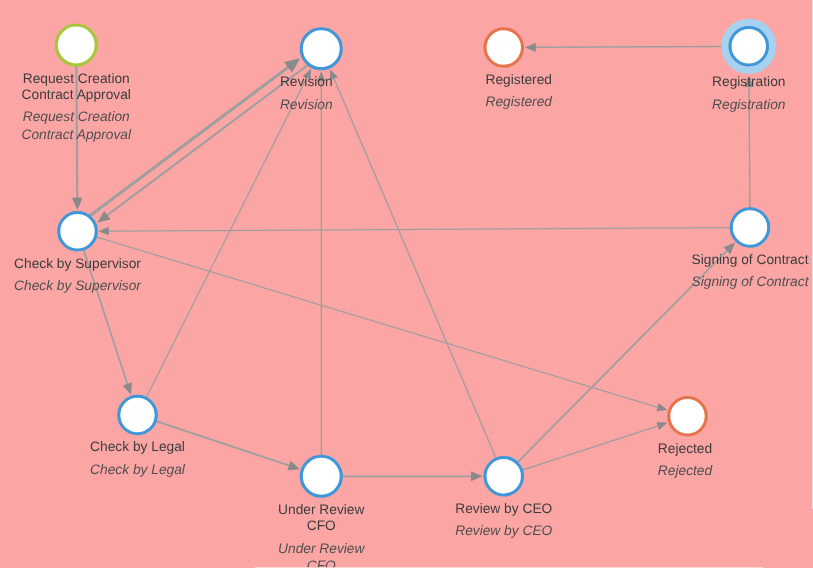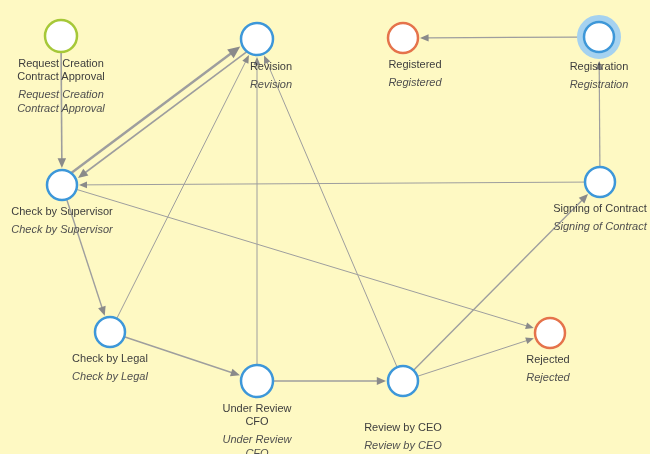--- a/index.html
+++ b/index.html
@@ -1,19 +1,19 @@
 <!DOCTYPE html>
 <html><head>
 <meta charset="utf-8">
 <style>
   html,body{margin:0;padding:0;background:#ffffff;}
   .canvas{
     position:relative;
     width:650px;height:454px;
-    background:#fef9c3;
+    background:#fca5a5;
     overflow:hidden;
     font-family:"Liberation Sans",sans-serif;
   }
   .edges-svg{position:absolute;left:0;top:0;}
   .node-label{
     position:absolute;
     width:190px;
     text-align:center;
     font-size:11px;
     line-height:13px;
@@ -76,21 +76,21 @@
     </svg>
   <div id="labels">
       <div class="node-label" style="left: -34px; top: 57px;">
         <div>Request Creation</div>
         <div>Contract Approval</div>
         <div class="node-sublabel">
           <div>Request Creation</div>
           <div>Contract Approval</div>
         </div>
       </div>
-      <div class="node-label" style="left: 176px; top: 60px;">
+      <div class="node-label" style="left: 150px; top: 60px;">
         <div>Revision</div>
         <div class="node-sublabel">
           <div>Revision</div>
         </div>
       </div>
       <div class="node-label" style="left: 320px; top: 58px;">
         <div>Registered</div>
         <div class="node-sublabel">
           <div>Registered</div>
         </div>
@@ -120,21 +120,21 @@
         </div>
       </div>
       <div class="node-label" style="left: 162px; top: 402px;">
         <div>Under Review</div>
         <div>CFO</div>
         <div class="node-sublabel">
           <div>Under Review</div>
           <div>CFO</div>
         </div>
       </div>
-      <div class="node-label" style="left: 308px; top: 421px; text-align: center;">
+      <div class="node-label" style="left: 308px; top: 401px; text-align: center;">
         <div>Review by CEO</div>
         <div class="node-sublabel">
           <div>Review by CEO</div>
         </div>
       </div>
       <div class="node-label" style="left: 453px; top: 353px;">
         <div>Rejected</div>
         <div class="node-sublabel">
           <div>Rejected</div>
         </div>

